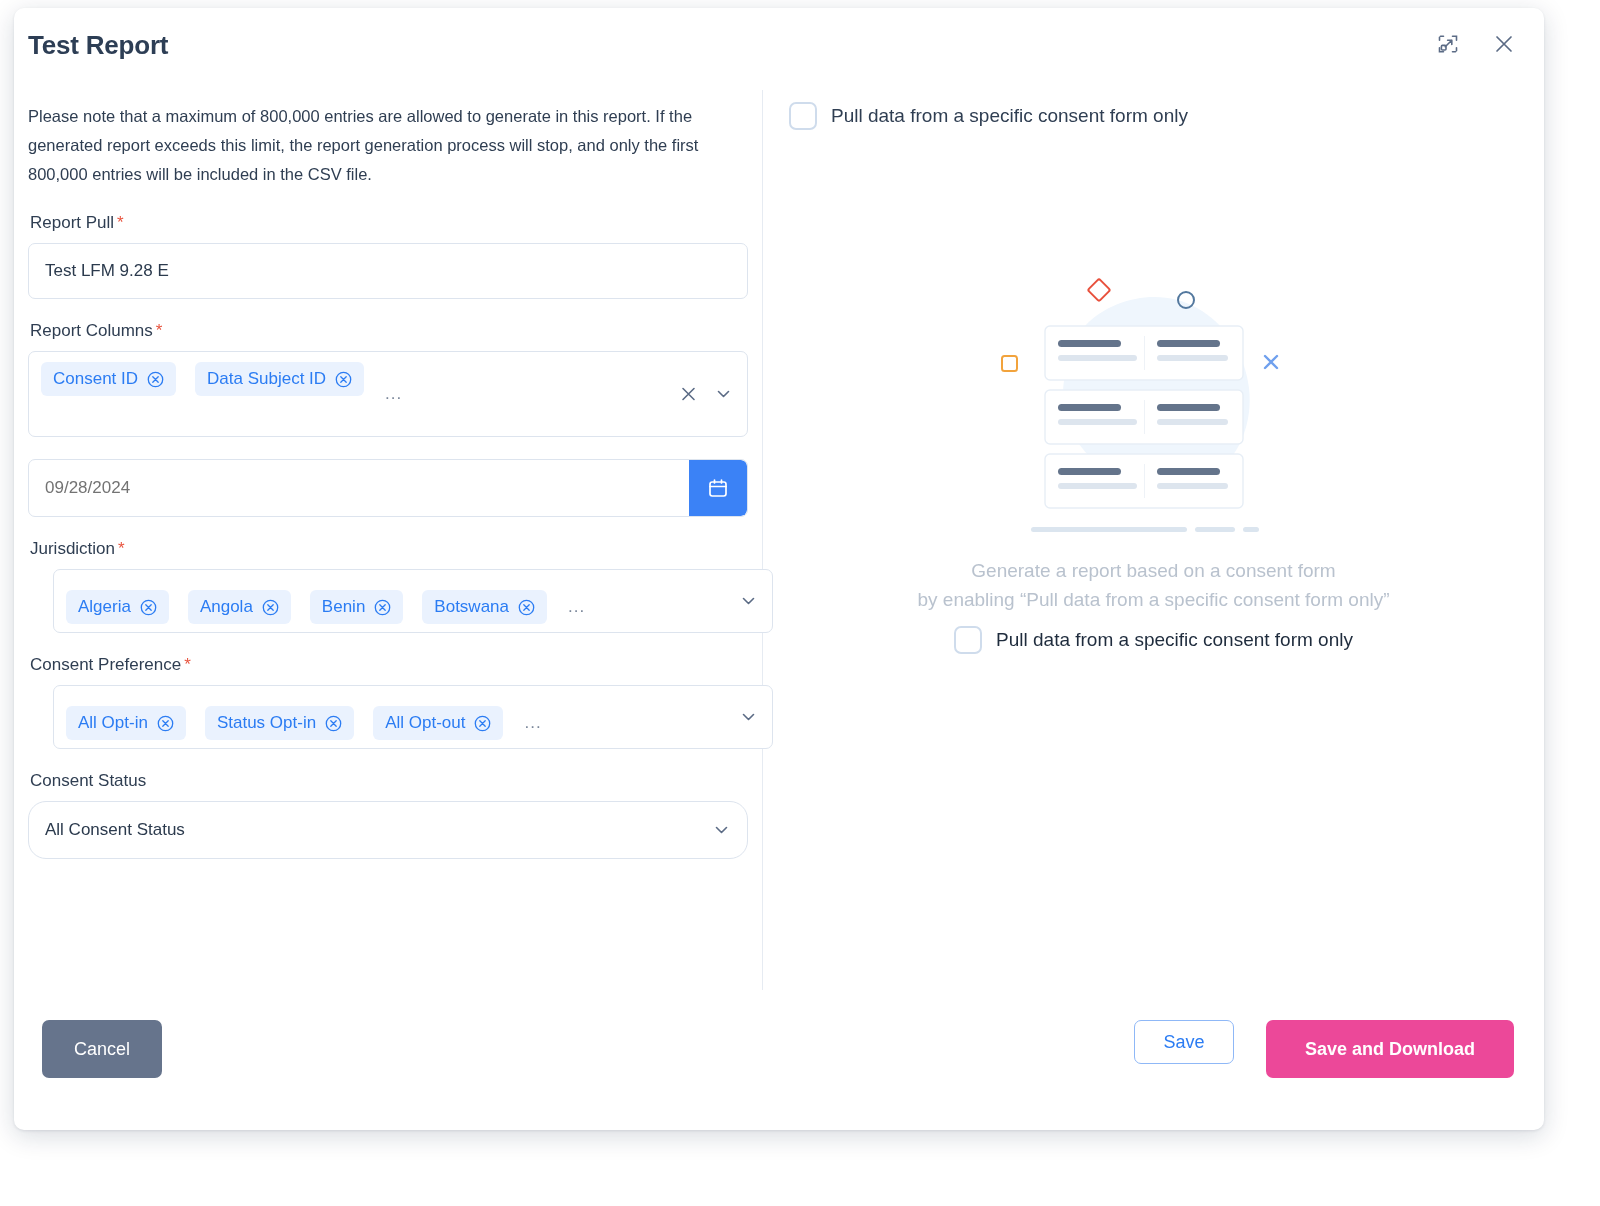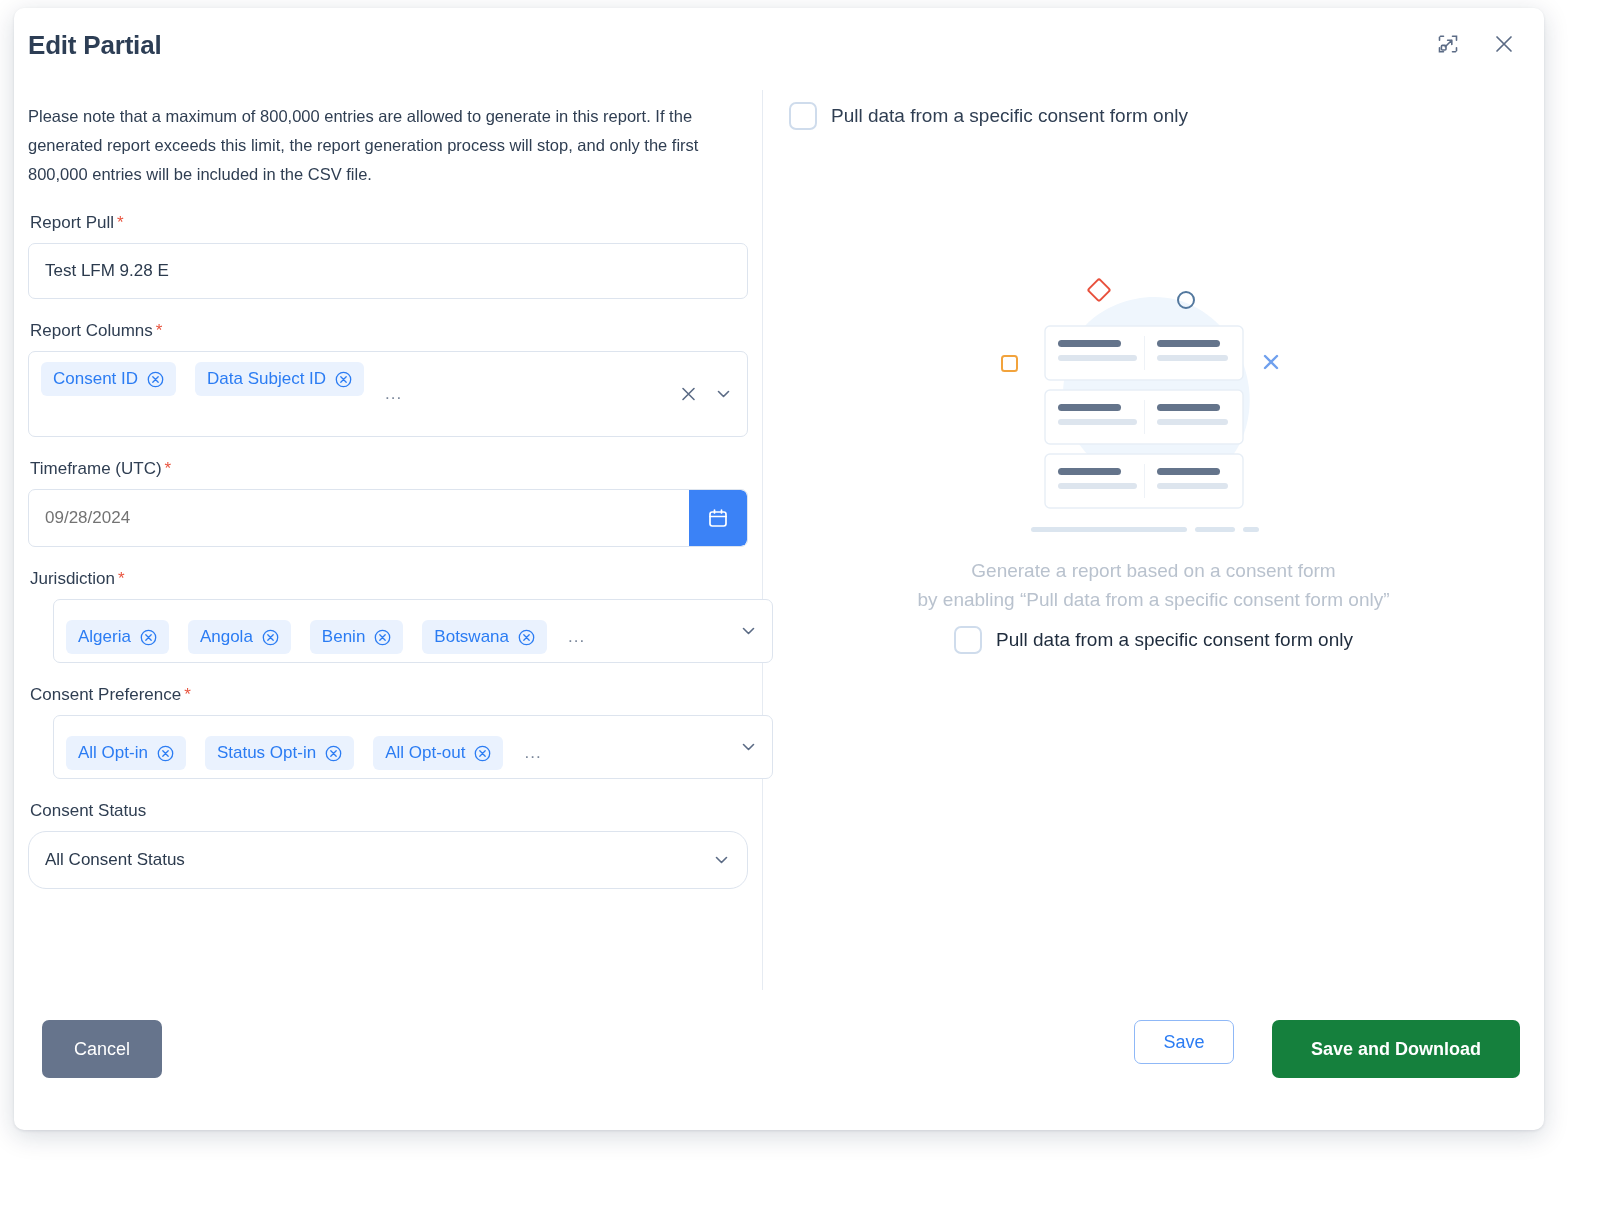--- a/index.html
+++ b/index.html
@@ -187,34 +187,34 @@
     position: absolute; left: 14px; top: 22px;
     width: 120px; height: 58px;
     background: #66748c; color: #fff; font-weight: 500;
   }
   .btn-save {
     position: absolute; right: 296px; top: 22px;
     width: 100px; height: 44px;
     background: #fff; color: #2b7cf3; border: 1px solid #8fb8f7; font-weight: 400;
   }
   .btn-save-dl {
-    position: absolute; right: 10px; top: 22px;
+    position: absolute; right: 16px; top: 22px;
     width: 248px; height: 58px;
-    background: #15803d; color: #fff; font-weight: bold;
+    background: #ec4899; color: #fff; font-weight: bold;
   }
   .footer-inner { position: absolute; left: 14px; right: 14px; top: 0; height: 100%; }
 </style>
 </head>
 <body>
 
 <div class="page">
   <div class="modal">
 
     <div class="modal-header">
-      <div class="modal-title">Edit Partial</div>
+      <div class="modal-title">Test Report</div>
       <div class="hdr-actions">
         <div class="icon-btn">
           <svg width="22" height="22" viewBox="0 0 22 22" fill="none" stroke="#5b6b85" stroke-width="1.6" stroke-linecap="round">
             <path d="M2.5 7.2V3.2h4" stroke-dasharray="3 2"></path>
             <path d="M19.5 14.8v4h-4" stroke-dasharray="3 2"></path>
             <path d="M19.5 7.2V3.2h-4"></path>
             <path d="M2.5 14.8v4h4"></path>
             <path d="M8.2 13.8l6.6-6.6M14.8 7.2h-4.2M14.8 7.2v4.2"></path>
             <rect x="4.4" y="12.4" width="4.6" height="4.6" rx="1"></rect>
           </svg>
@@ -271,23 +271,20 @@
             </span>
             <span class="ic">
               <svg width="19" height="19" viewBox="0 0 19 19" fill="none" stroke="#5b6b85" stroke-width="1.6" stroke-linecap="round" stroke-linejoin="round">
                 <path d="M4.5 7l5 5 5-5"></path>
               </svg>
             </span>
           </span>
         </div>
 
 
-        <div class="field-label">
-          <span>Timeframe (UTC)</span><span class="req">*</span>
-        </div>
         <div class="date-wrap field-gap">
           <span class="date-text">09/28/2024</span>
           <span class="cal-btn">
             <svg width="24" height="24" viewBox="0 0 24 24" fill="none" stroke="#ffffff" stroke-width="1.7" stroke-linecap="round" stroke-linejoin="round">
               <rect x="4" y="6" width="16" height="14" rx="2.2"></rect>
               <path d="M4 10.5h16M8.5 4v3M15.5 4v3"></path>
             </svg>
           </span>
         </div>
 

